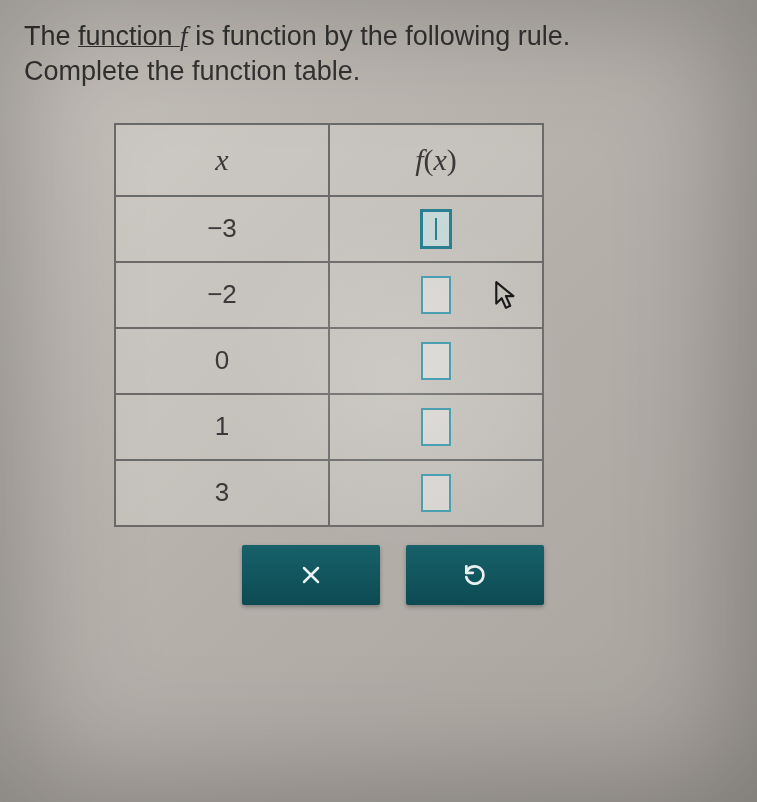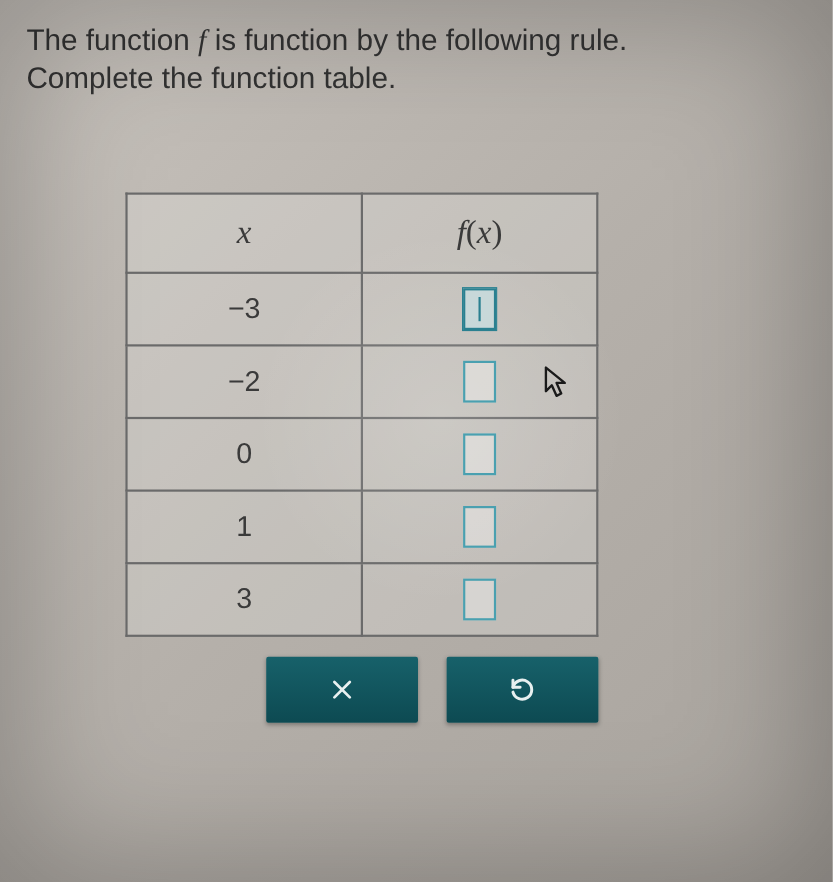--- a/index.html
+++ b/index.html
@@ -23,35 +23,36 @@
     }
     .content {
       padding: 18px 24px 0 24px;
     }
     .intro-line {
       font-size: 27px;
       color: #333;
       line-height: 1.4;
     }
     .underline {
+      text-decoration: underline;
       text-decoration-thickness: 1px;
     }
     .ital { font-style: italic; font-family: 'Times New Roman', serif; }
     .formula {
       font-family: 'Times New Roman', serif;
       font-style: italic;
       font-size: 34px;
       margin: 26px 0 30px 52px;
       color: #1a1a1a;
     }
     .formula .upright { font-style: normal; }
     .instruction {
       font-size: 27px;
       color: #333;
-      margin-bottom: 88px;
+      margin-bottom: 36px;
     }
     .table-wrap {
       margin-left: 90px;
       width: 430px;
     }
     table.func {
       border-collapse: collapse;
       width: 100%;
       background: rgba(230,228,224,0.3);
     }

